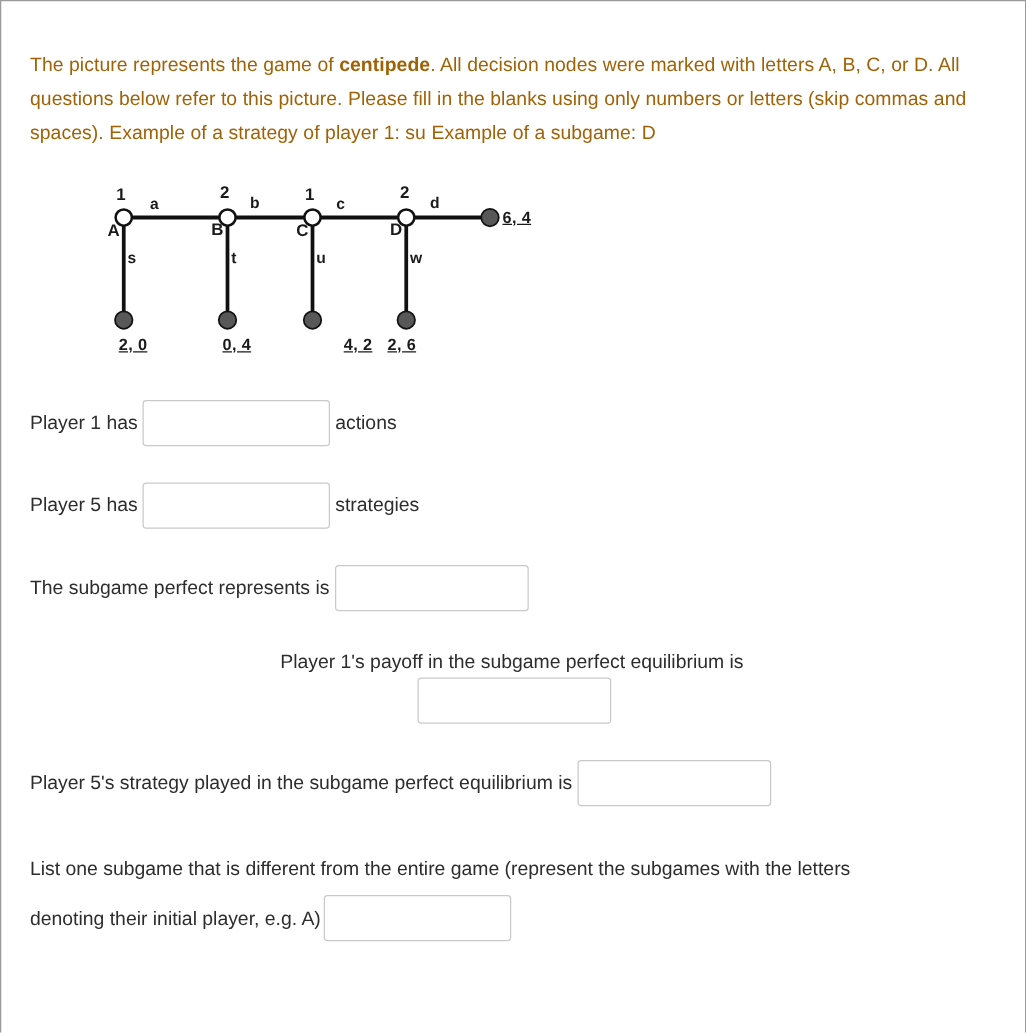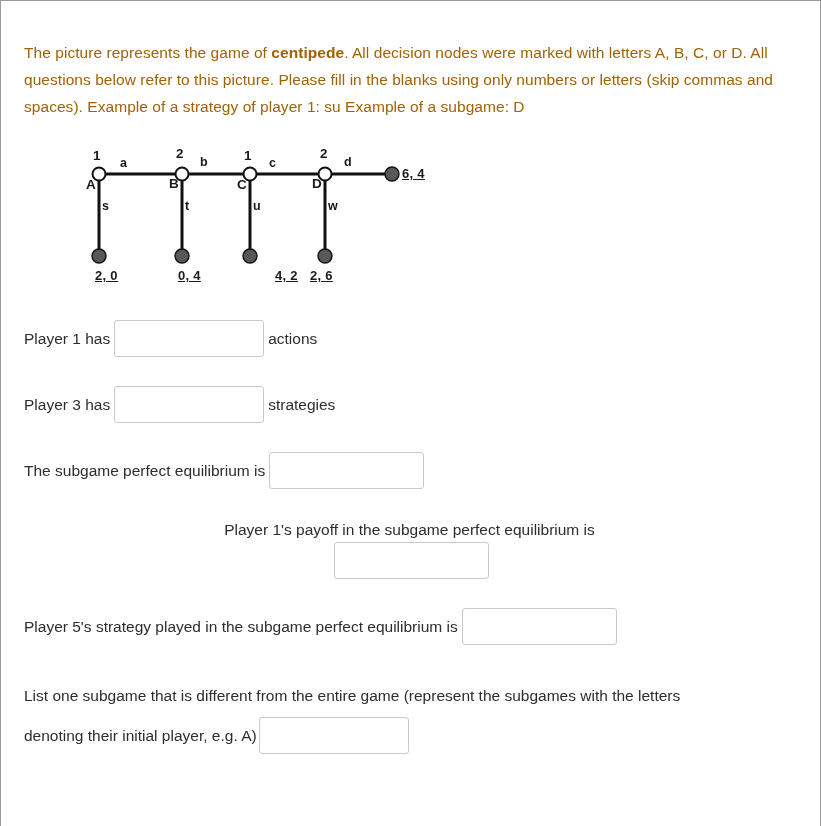--- a/index.html
+++ b/index.html
@@ -173,27 +173,27 @@
       <span class="tree-label lbl-payoff" style="left:378px; top:22px;">6, 4</span>
     </div>
 
     <div class="q row-a">
       <span class="q-text gap-r">Player 1 has</span>
       <input class="blank w-150" type="text" value="" placeholder="" style="">
       <span class="q-text gap-l">actions</span>
     </div>
 
     <div class="q row-b">
-      <span class="q-text gap-r">Player 3 has</span>
+      <span class="q-text gap-r">Player 5 has</span>
       <input class="blank w-150" type="text" value="" placeholder="" style="">
       <span class="q-text gap-l">strategies</span>
     </div>
 
     <div class="q row-c">
-      <span class="q-text gap-r">The subgame perfect equilibrium is</span>
+      <span class="q-text gap-r">The subgame perfect represents is</span>
       <input class="blank w-155" type="text" value="" placeholder="" style="">
     </div>
 
     <div class="q row-d">
       <span class="q-text gap-r">Player 1's payoff in the subgame perfect equilibrium is</span>
       <input class="blank w-155" type="text" value="" placeholder="" style="">
     </div>
 
     <div class="q row-e">
       <span class="q-text gap-r">Player 5's strategy played in the subgame perfect equilibrium is</span>

